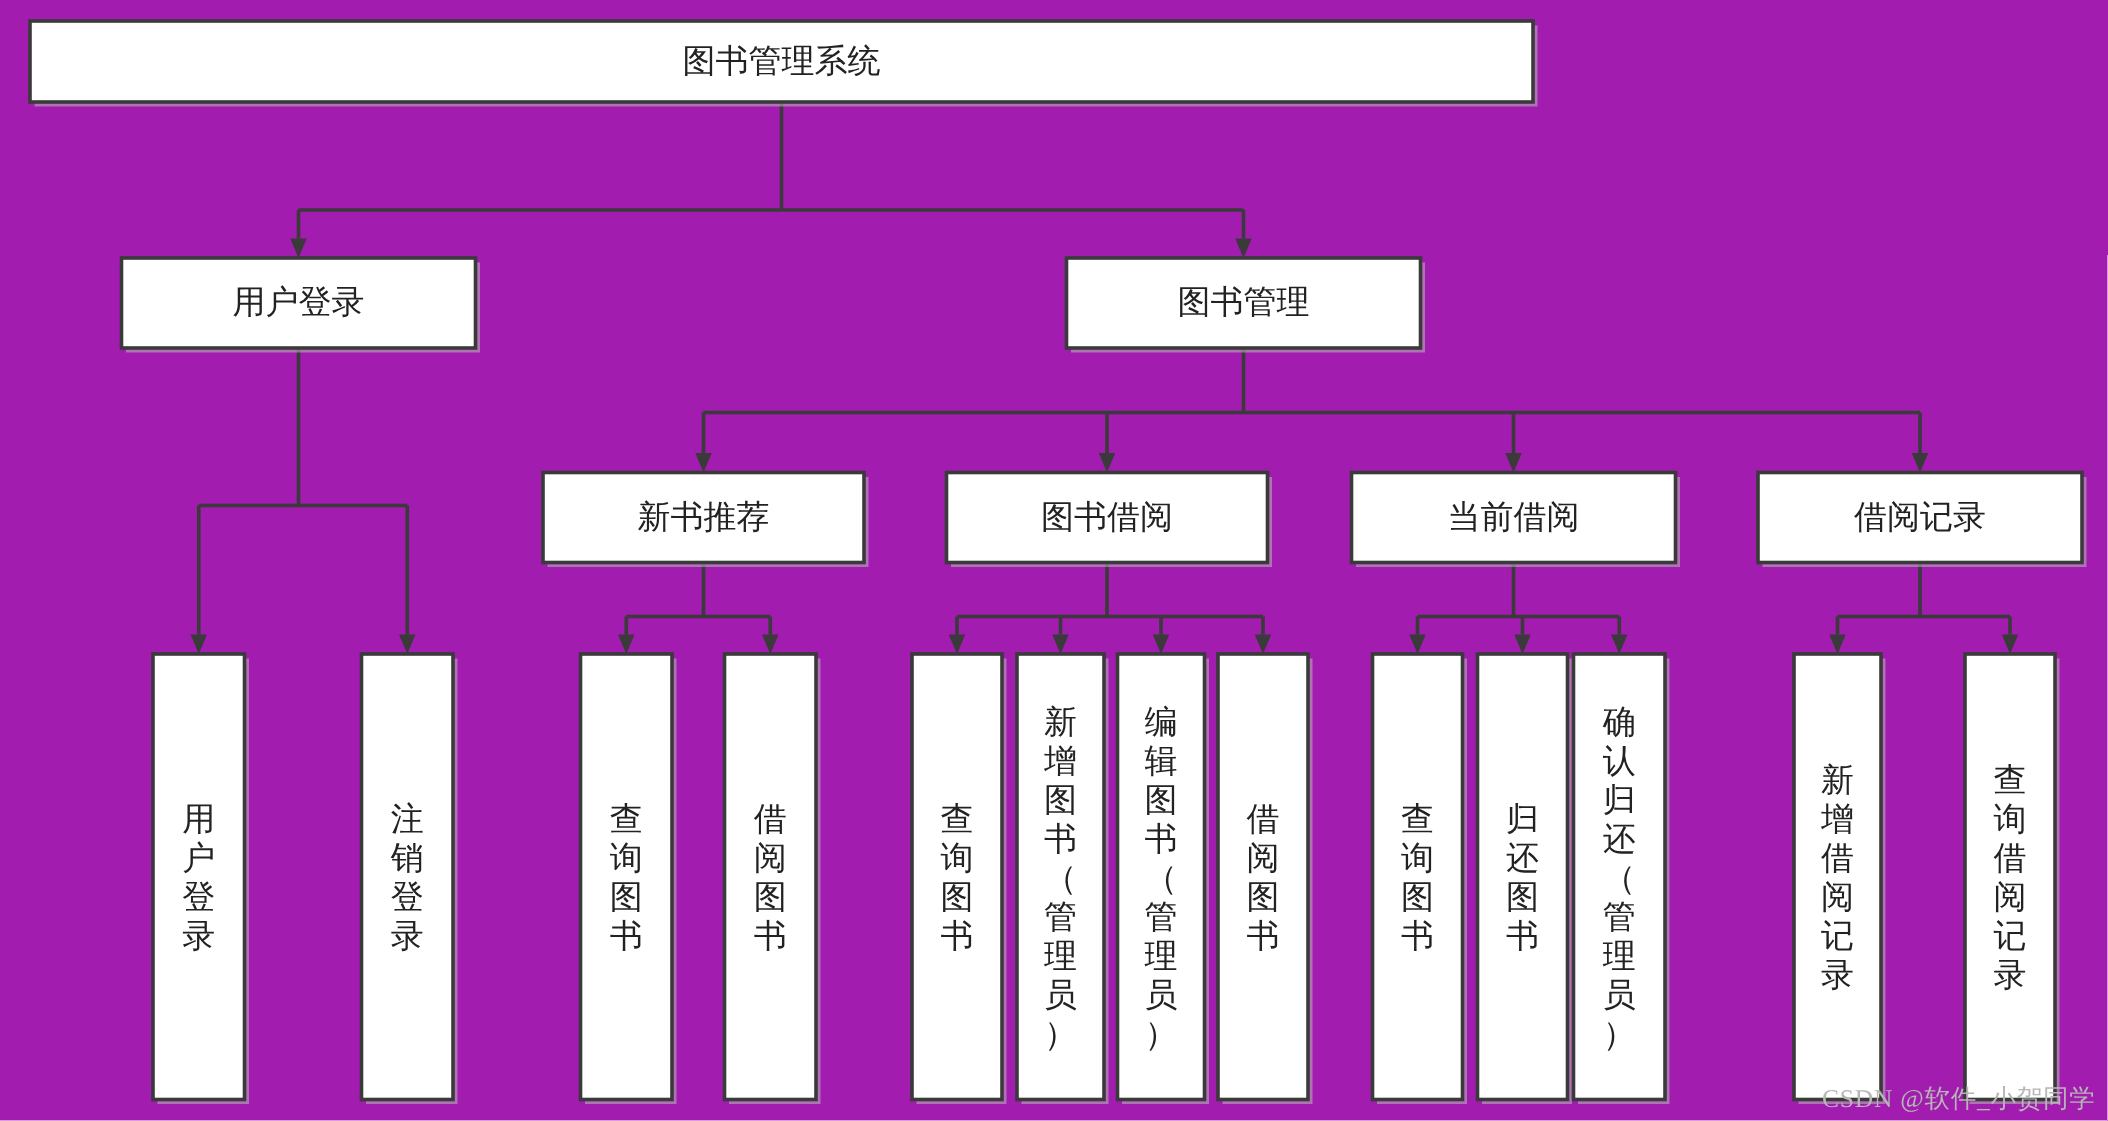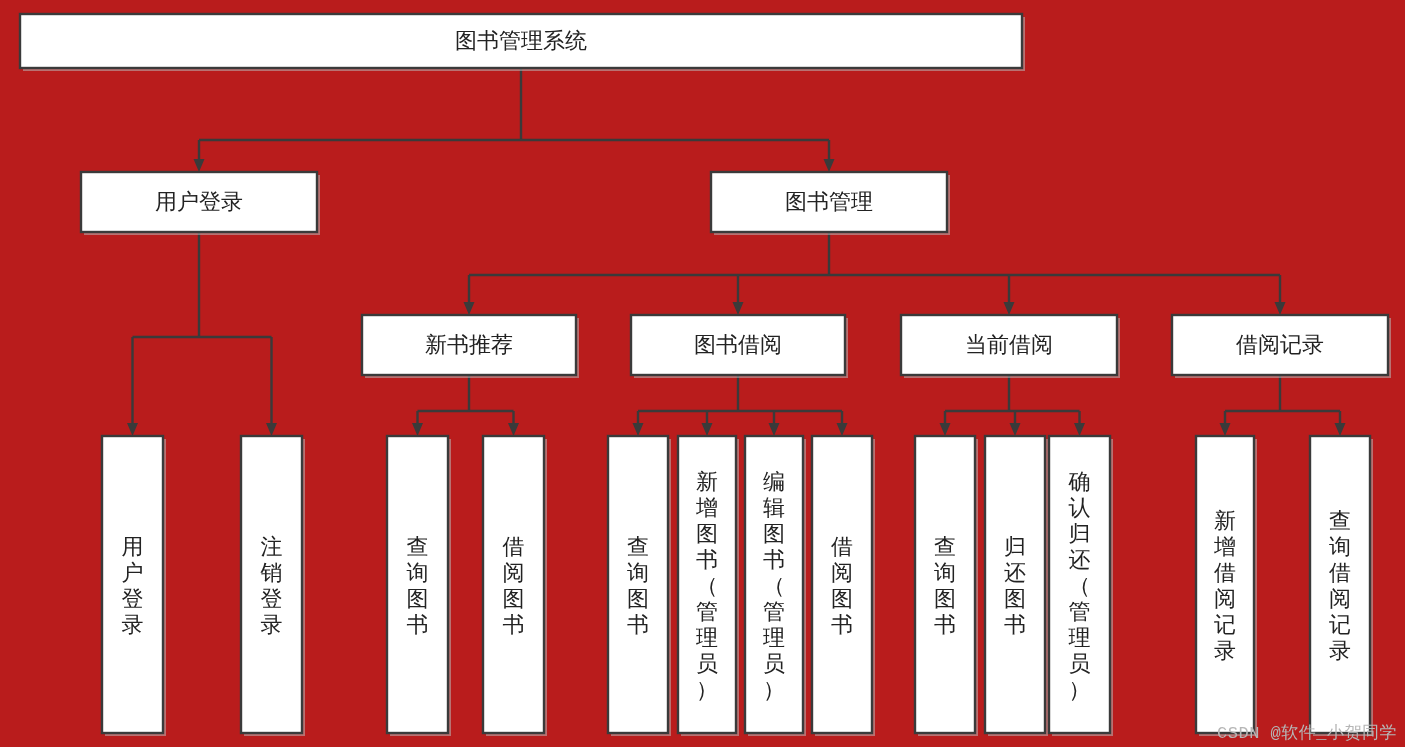--- a/index.html
+++ b/index.html
@@ -7,21 +7,21 @@
     padding: 0;
     background: #ffffff;
   }
   body {
     font-family: "Liberation Sans", "DejaVu Sans", sans-serif;
   }
   #stage {
     position: relative;
     width: 1405px;
     height: 747px;
-    background: #b91c1c;
+    background: #a21caf;
     overflow: hidden;
   }
   #diagram {
     position: absolute;
     left: 0;
     top: 0;
     width: 1405px;
     height: 747px;
   }
   .node-rect {
@@ -52,21 +52,21 @@
   .node-label-v {
     font-family: "Liberation Sans", "DejaVu Sans", sans-serif;
     font-size: 22px;
     fill: #222222;
     text-anchor: middle;
   }
   .watermark {
     position: absolute;
     right: 8px;
     bottom: 3px;
-    font-family: Liberation Mono, monospace;
+    font-family: Liberation Serif, serif;
     font-size: 17px;
     color: #b6b6b6;
     letter-spacing: 0.5px;
     white-space: nowrap;
     pointer-events: none;
   }
 </style>
 </head>
 <body>
 

